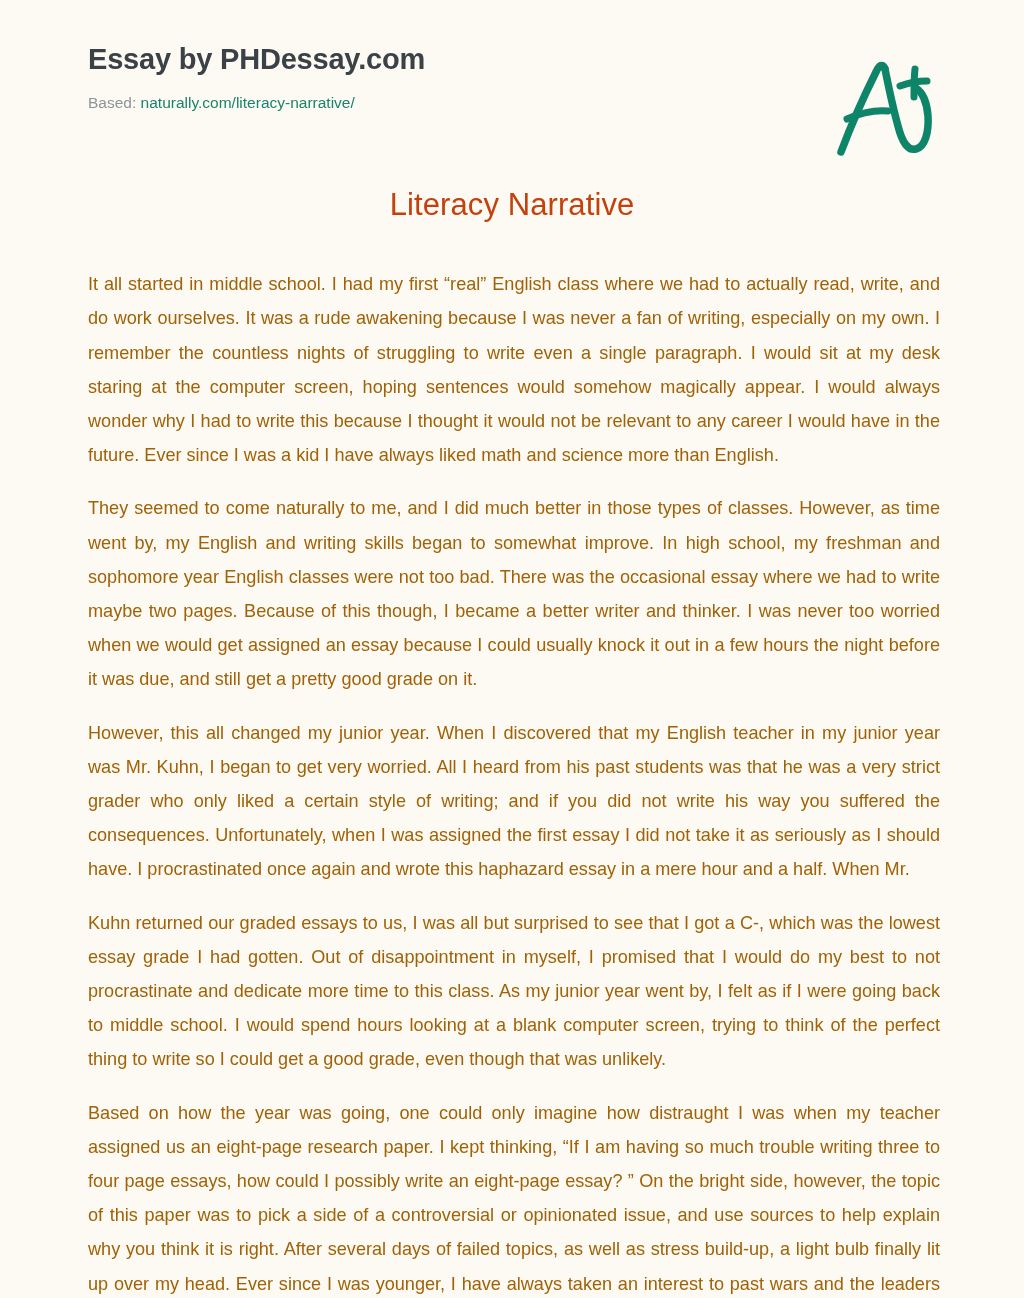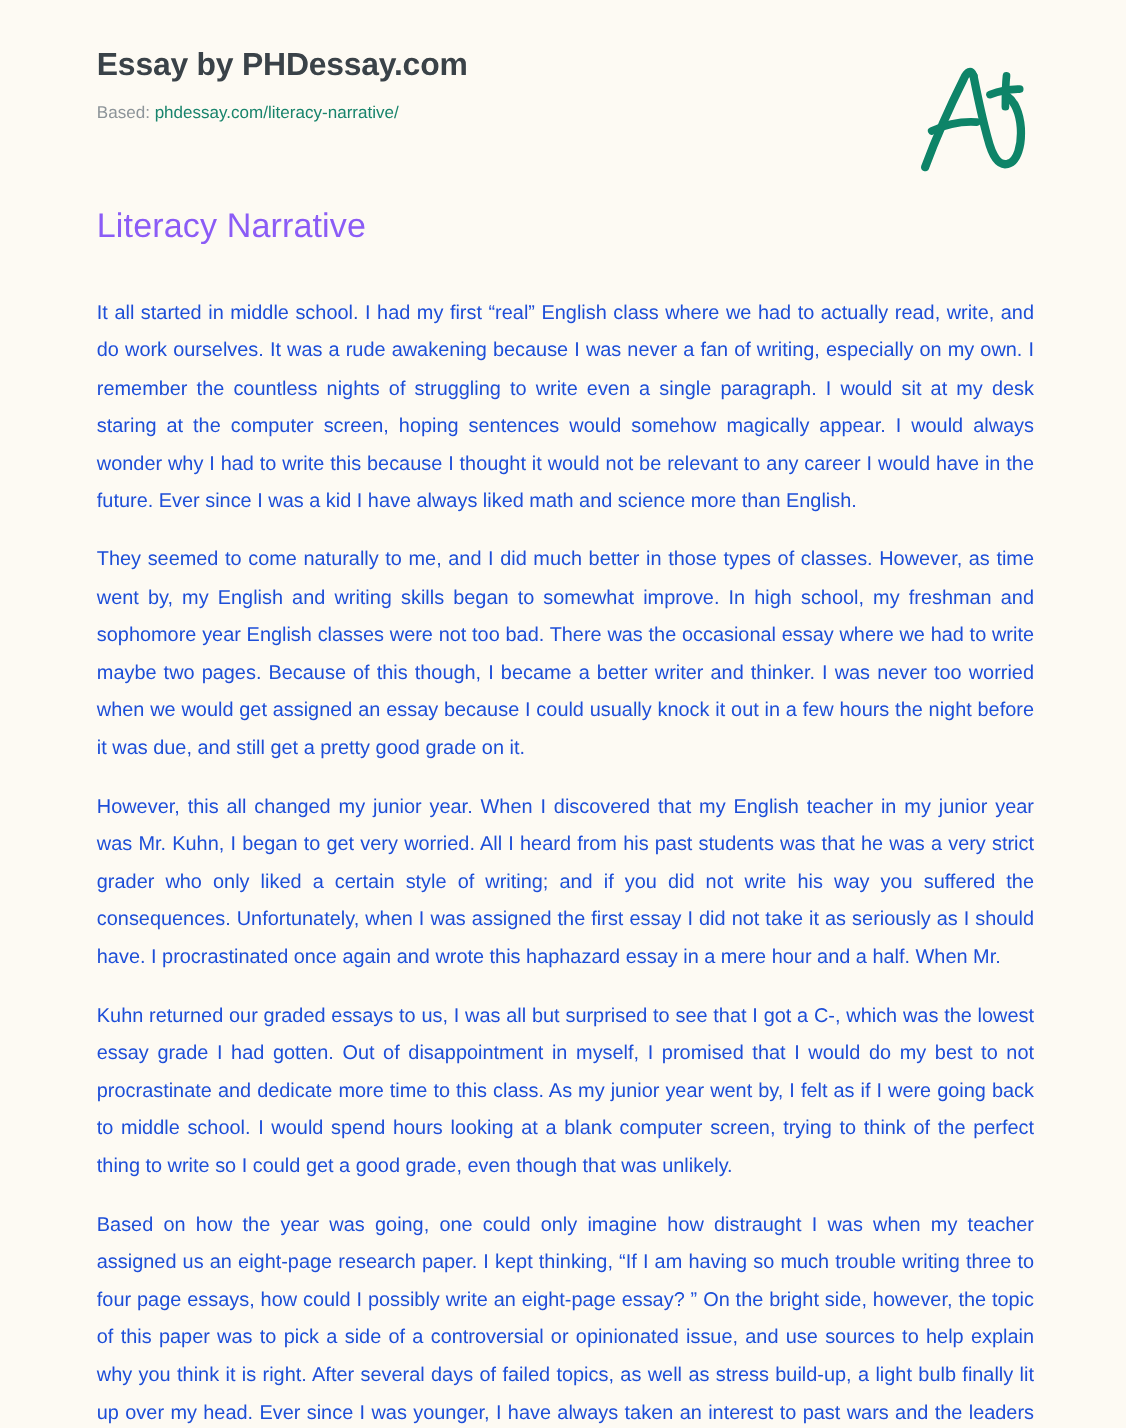--- a/index.html
+++ b/index.html
@@ -68,55 +68,56 @@
   }
   .logo svg { display: block; width: 110px; height: 106px; }
 
   
   .doc-title {
     margin: 0;
     padding: 52px 88px 0 88px;
     font-size: 31px;
     font-weight: normal;
     letter-spacing: 0.1px;
-    color: #8b5cf6;
+    color: #c2410c;
     line-height: 1.2;
+    text-align: center;
   }
 
   
   .article {
     padding: 44px 84px 0 88px;
   }
   .article p {
     margin: 0 0 19px 0;
     font-size: 18.1px;
     line-height: 34.2px;
     text-align: justify;
     text-justify: inter-word;
-    color: #1d4ed8;
+    color: #a16207;
     hyphens: none;
   }
   .article p:last-child { margin-bottom: 0; }
 </style>
 </head>
 <body>
 
 <div class="page">
 
   <div class="masthead">
 
     <div class="brand-line">
       <span class="brand-essay">Essay</span>
       <span class="brand-by">by</span>
       <span class="brand-site">PHDessay.com</span>
     </div>
 
     <div class="source-line">
       <span class="source-label">Based:</span>
-      <a class="source-url" href="#">phdessay.com/literacy-narrative/</a>
+      <a class="source-url" href="#">naturally.com/literacy-narrative/</a>
     </div>
 
     <div class="logo">
       <svg viewBox="0 0 110 106" xmlns="http://www.w3.org/2000/svg" aria-hidden="true">
         <g fill="none" stroke="#0E8468" stroke-linecap="round" stroke-linejoin="round">
 
           <path d="M11 96 C 20 72, 34 40, 46 16 C 49 9, 53 7, 55 13" stroke-width="7.5"></path>
 
           <path d="M55 13 C 58 28, 63 52, 68 70 C 72 86, 78 95, 86 93 C 95 91, 99 76, 98 60 C 97 46, 92 36, 86 32" stroke-width="7.5"></path>
 

